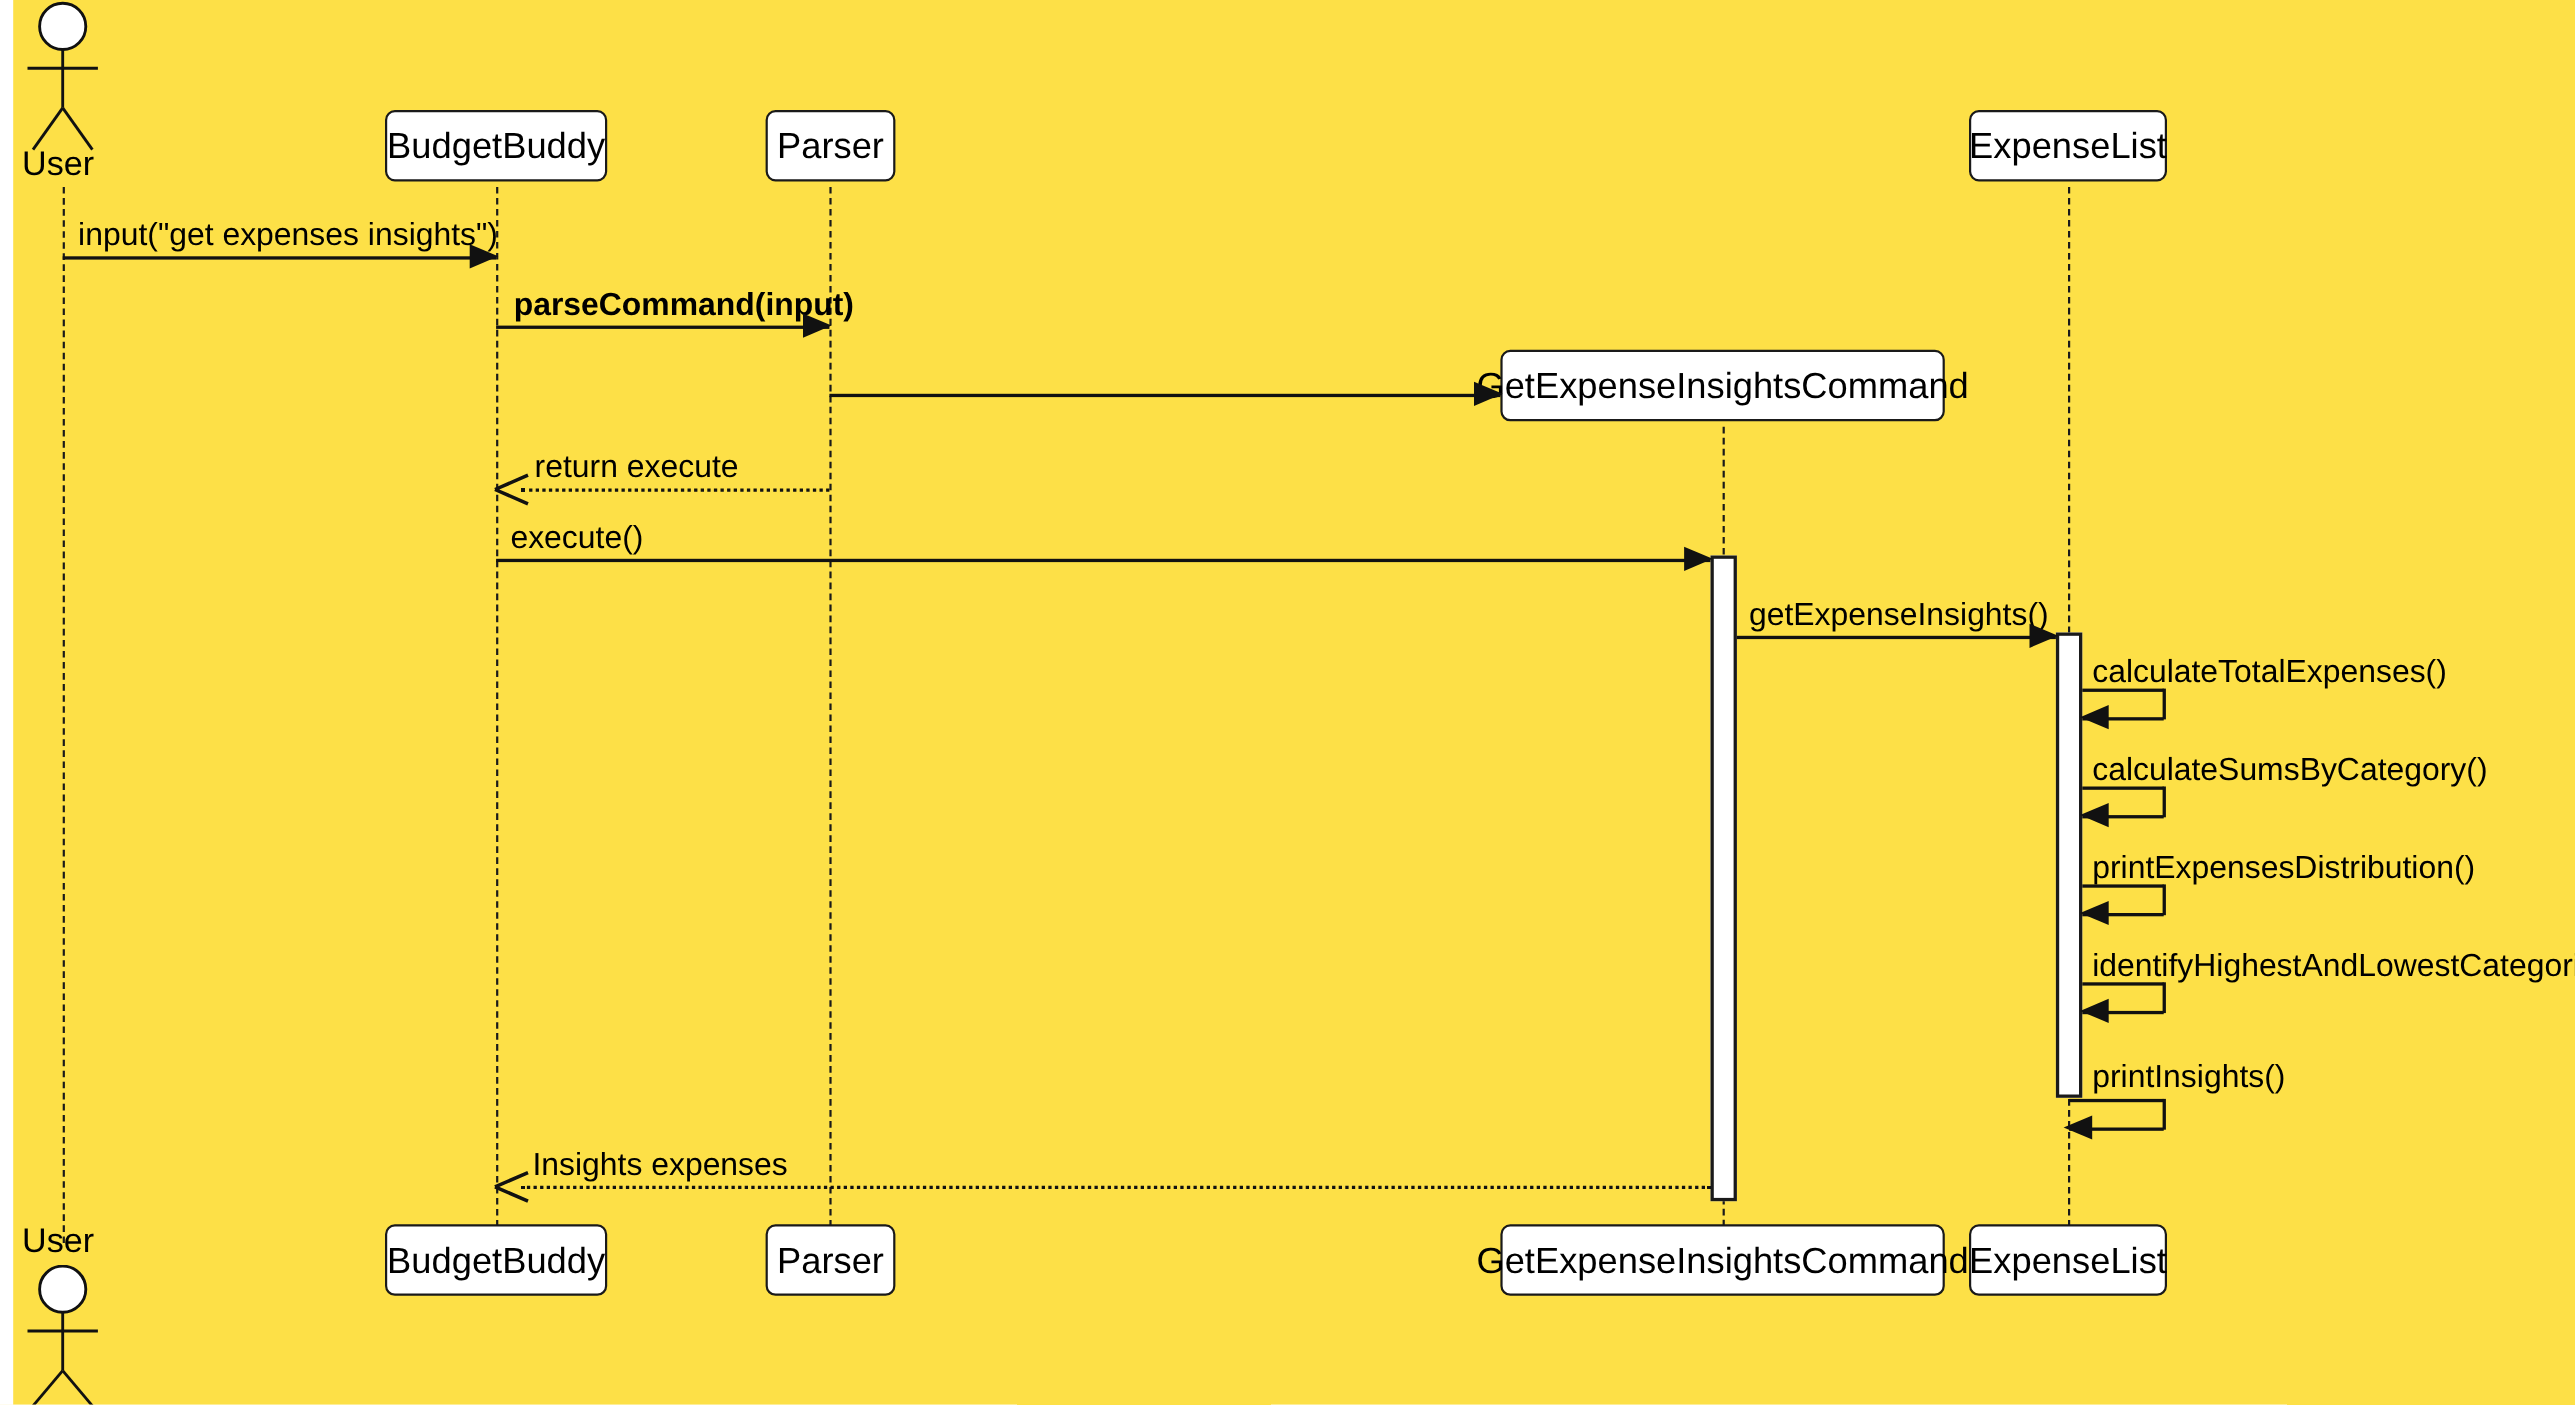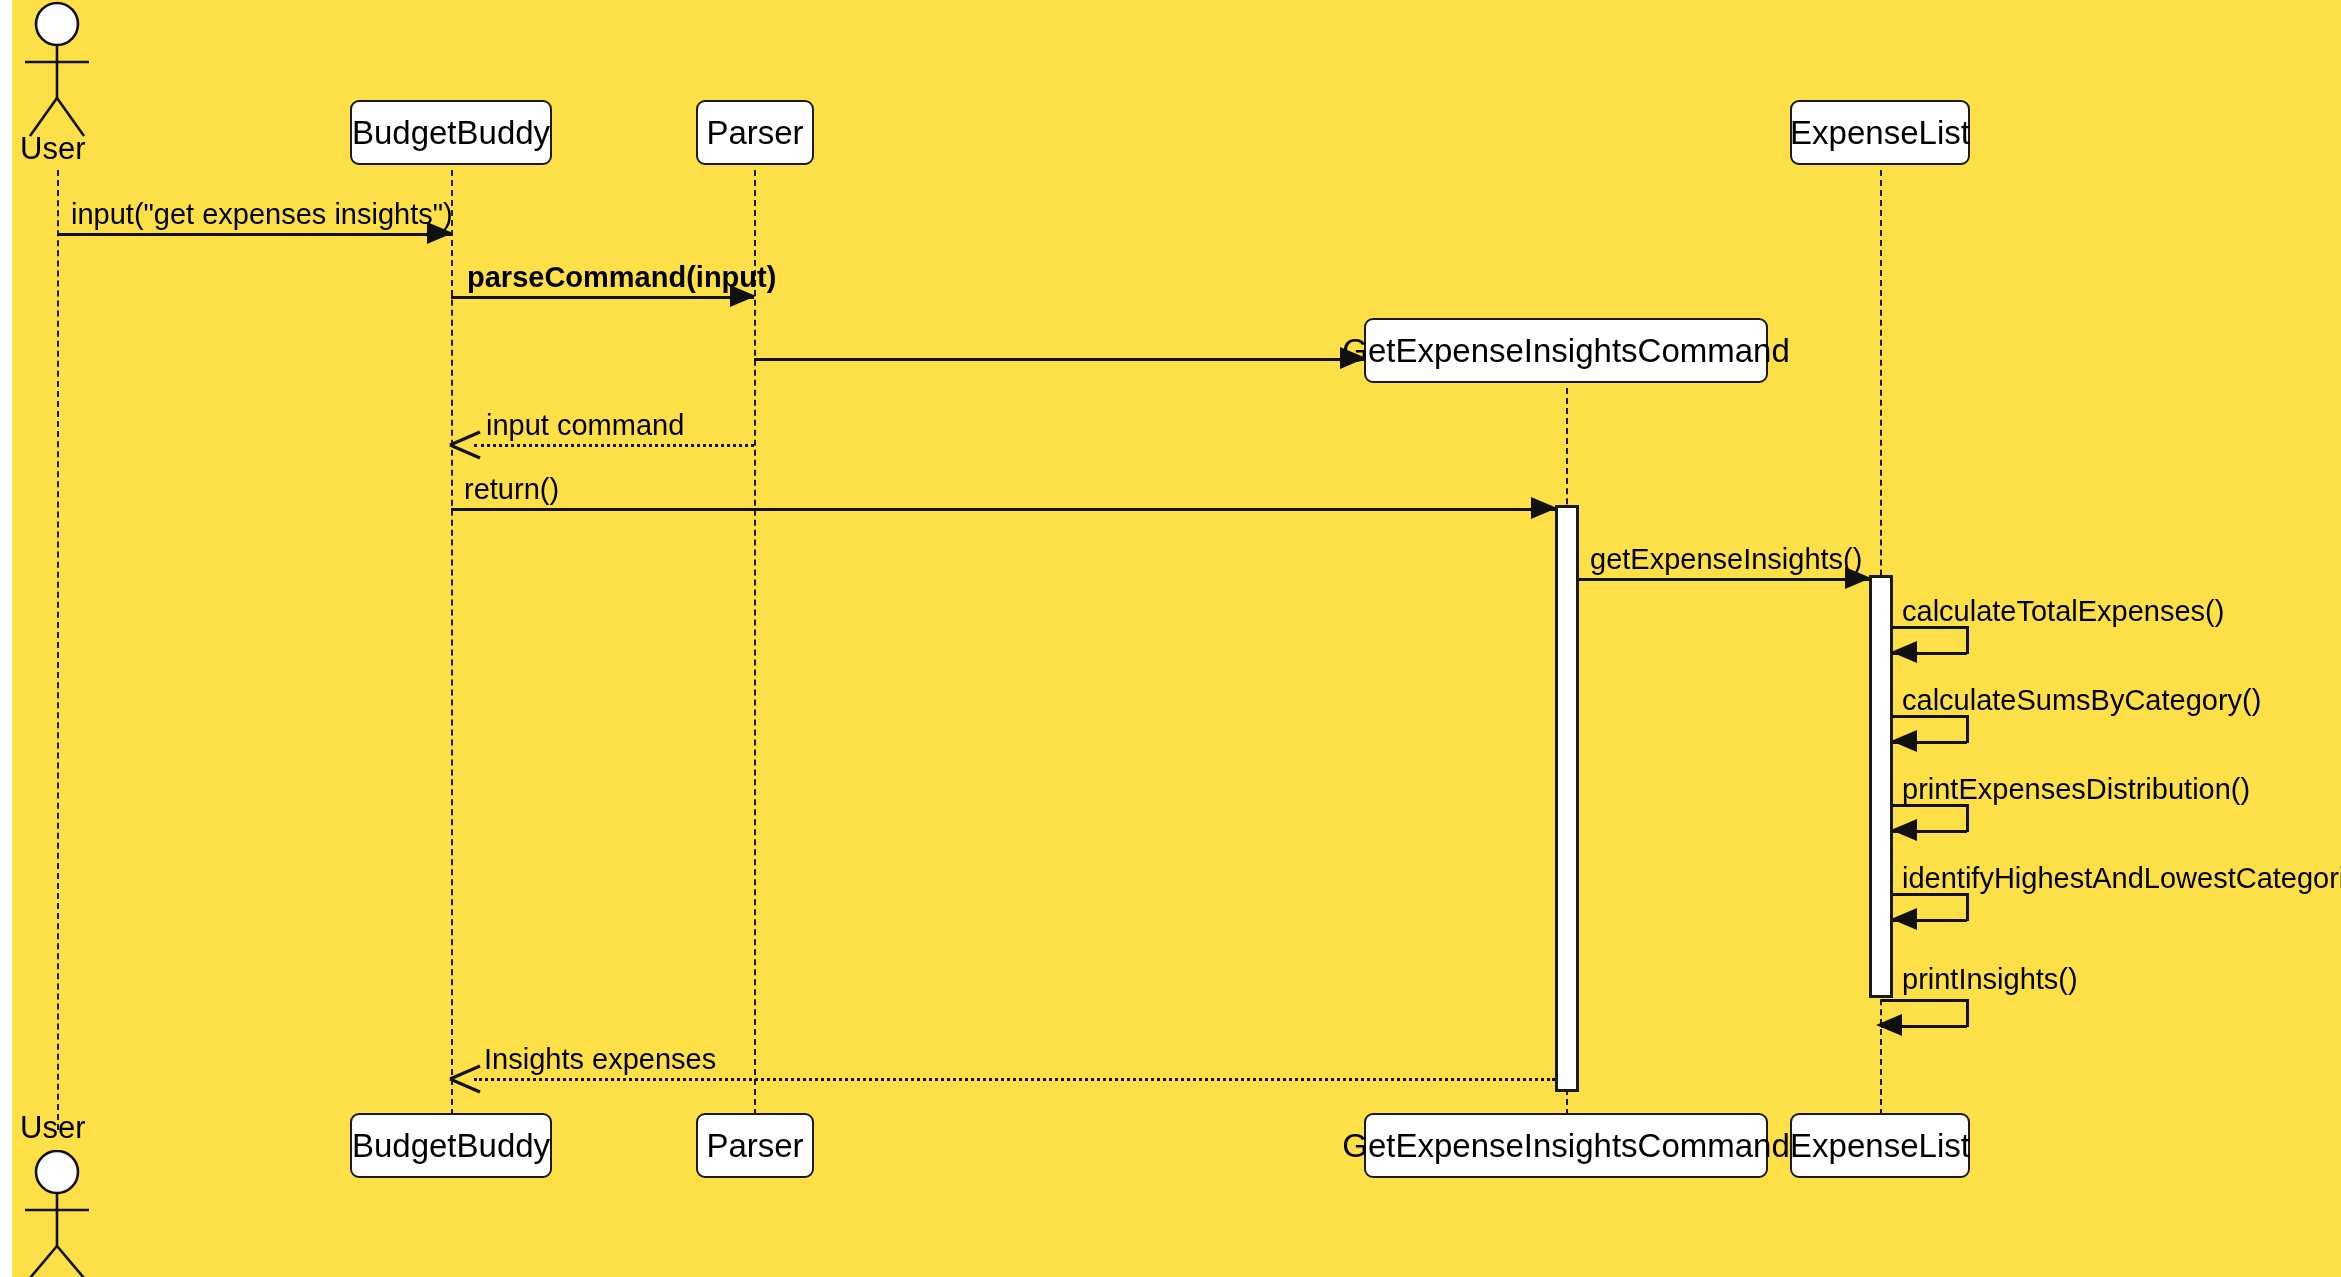--- a/index.html
+++ b/index.html
@@ -79,29 +79,29 @@
   <div class="msg-line" style="left:45px;top:233px;width:394px;"></div>
   <div class="arrowhead right" style="left:415px;top:222px;"></div>
 
   <div class="msg-label" style="left:455px;top:263px;font-weight:bold;">parseCommand(input)</div>
   <div class="msg-line" style="left:439px;top:296px;width:303px;"></div>
   <div class="arrowhead right" style="left:718px;top:285px;"></div>
 
   <div class="msg-line" style="left:742px;top:358px;width:610px;"></div>
   <div class="arrowhead right" style="left:1328px;top:347px;"></div>
 
-  <div class="msg-label" style="left:474px;top:411px;">input command</div>
+  <div class="msg-label" style="left:474px;top:411px;">return execute</div>
   <div class="msg-line dotted" style="left:462px;top:444px;width:280px;"></div>
   <div style="position:absolute;left:436px;top:430px;">
     <svg width="34" height="30" viewBox="0 0 34 30">
       <path d="M2 15 L32 2 M2 15 L32 28" stroke="#111" stroke-width="3.2" fill="none"></path>
     </svg>
   </div>
 
-  <div class="msg-label" style="left:452px;top:475px;">return()</div>
+  <div class="msg-label" style="left:452px;top:475px;">execute()</div>
   <div class="msg-line" style="left:439px;top:508px;width:1104px;"></div>
   <div class="arrowhead right" style="left:1519px;top:497px;"></div>
 
   <div class="msg-label" style="left:1578px;top:545px;">getExpenseInsights()</div>
   <div class="msg-line" style="left:1567px;top:578px;width:290px;"></div>
   <div class="arrowhead right" style="left:1833px;top:567px;"></div>
 
   <div class="msg-label" style="left:1890px;top:597px;">calculateTotalExpenses()</div>
   <div class="selfcall" style="left:1881px;top:626px;width:76px;height:28px;">
     <div class="sc-top" style="width:74px;"></div>

